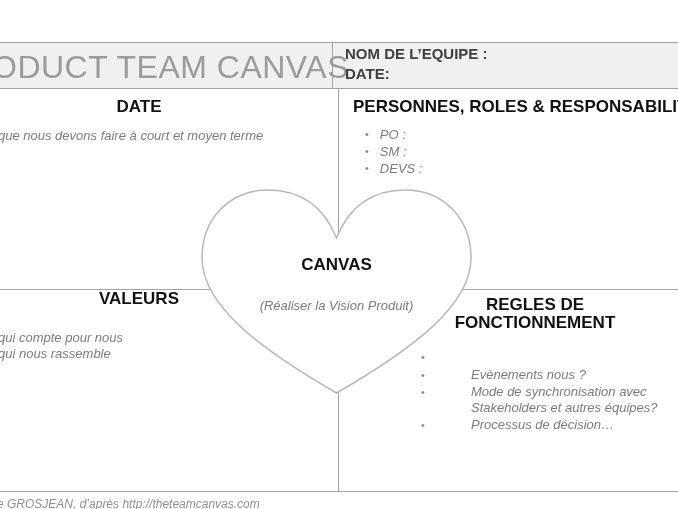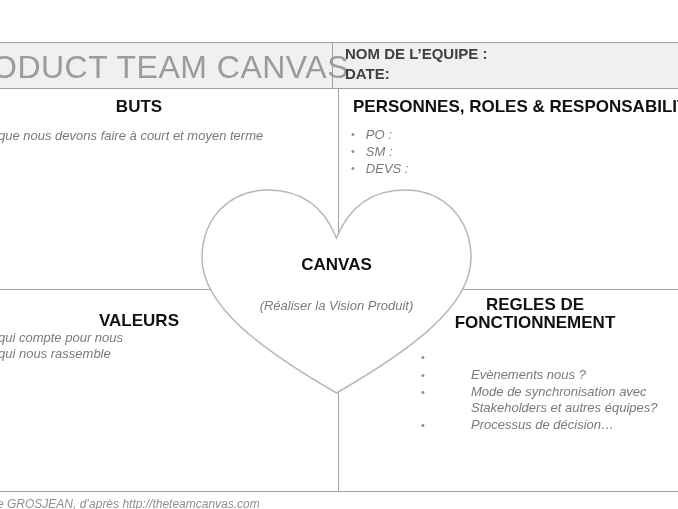--- a/index.html
+++ b/index.html
@@ -27,27 +27,27 @@
   .bottom-border{position:absolute;left:0;top:475px;width:678px;height:1px;background:#a3a3a3;}
   .slide-edge{position:absolute;left:0;top:505px;width:678px;height:2px;background:#dcdcdc;}
   
   .heart{position:absolute;left:200px;top:172px;}
   
   .sec-head{position:absolute;font-size:17px;font-weight:bold;color:#111;text-align:center;white-space:nowrap;}
   .body-txt{position:absolute;font-size:13px;font-style:italic;color:#7a7a7a;white-space:nowrap;}
   .head-buts{left:0;top:81px;width:278px;}
   .buts-note{left:-2px;top:112px;}
   .head-personnes{left:353px;top:81px;text-align:left;}
-  .prow{position:absolute;left:351px;font-size:13px;font-style:italic;color:#7a7a7a;white-space:nowrap;}
+  .prow{position:absolute;left:365px;font-size:13px;font-style:italic;color:#7a7a7a;white-space:nowrap;}
   .prow .dot{font-style:normal;color:#8a8a8a;font-size:11px;margin-right:11px;vertical-align:1px;}
   .head-mission{left:200px;top:239px;width:273px;}
   .mission-line1{left:200px;top:273px;width:273px;text-align:center;}
   .mission-line1 .dot{font-style:normal;color:#8a8a8a;font-size:11px;margin-right:20px;vertical-align:1px;}
   .mission-line2{left:200px;top:282px;width:273px;text-align:center;}
-  .head-valeurs{left:0;top:295px;width:278px;}
+  .head-valeurs{left:0;top:273px;width:278px;}
   .val-line1{left:-2px;top:314px;}
   .val-line2{left:-2px;top:330px;}
   .head-regles{left:430px;top:280px;width:210px;line-height:18px;white-space:normal;}
   .rrow{position:absolute;left:421px;display:flex;font-size:13px;font-style:italic;color:#7a7a7a;line-height:16px;}
   .rrow .dot{font-style:normal;color:#8a8a8a;font-size:11px;width:50px;flex:0 0 50px;}
   .rrow .txt{width:205px;}
   .r1{top:333px;} .r2{top:351px;} .r3{top:368px;} .r4{top:401px;}
   
   .footer-credit{position:absolute;left:-3px;top:481px;font-size:12px;font-style:italic;color:#8f8f8f;white-space:nowrap;}
 </style>
@@ -64,21 +64,21 @@
   <div class="top-band"></div>
   <div class="band-sep"></div>
   <div class="canvas-title">ODUCT TEAM CANVAS</div>
   <div class="hdr-label hdr-team">NOM DE L’EQUIPE :</div>
   <div class="hdr-label hdr-date">DATE:</div>
 
   <svg class="heart" width="273" height="207" viewBox="0 0 273 207">
     <path d="M136.5,50 C122,14 96,2 68,2 C28,2 2,32 2,70 C2,118 62,162 136.5,205 C211,162 271,118 271,70 C271,32 245,2 205,2 C177,2 151,14 136.5,50 Z" fill="#ffffff" stroke="#b8b8b8" stroke-width="1.5"></path>
   </svg>
 
-  <div class="sec-head head-buts">BUTS</div>
+  <div class="sec-head head-buts">DATE</div>
   <div class="body-txt buts-note">que nous devons faire à court et moyen terme</div>
 
   <div class="sec-head head-personnes">PERSONNES, ROLES &amp; RESPONSABILITES</div>
   <div class="prow" style="top:111px;">
     <span class="dot">•</span><span>PO :</span>
   </div>
   <div class="prow" style="top:128px;">
     <span class="dot">•</span><span>SM :</span>
   </div>
   <div class="prow" style="top:145px;">

